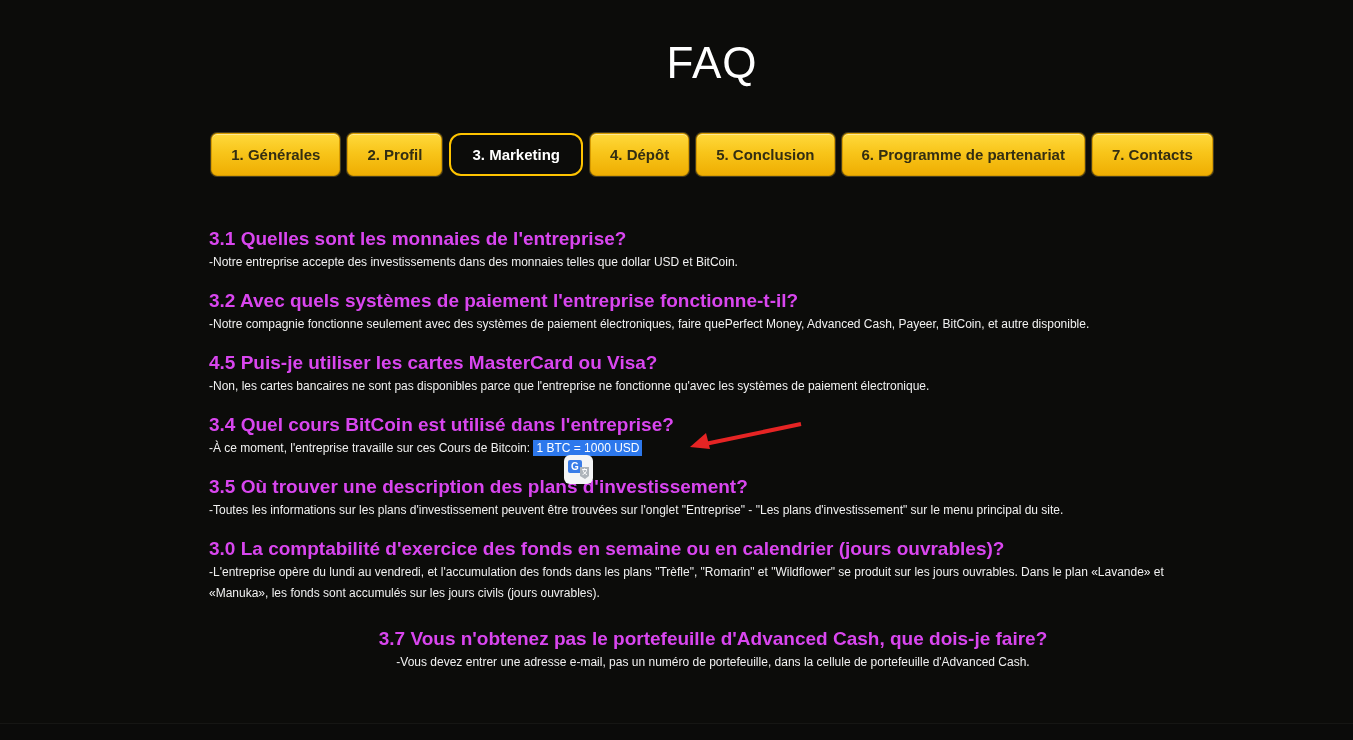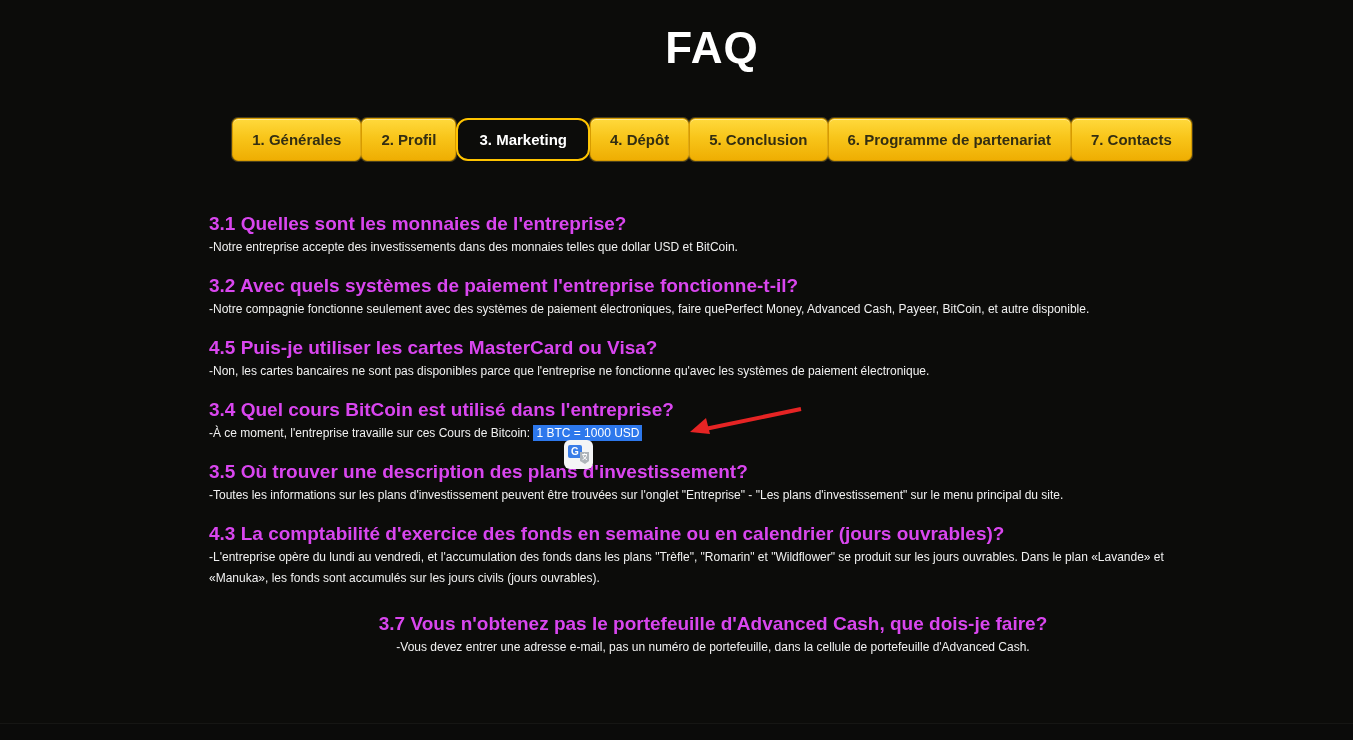--- a/index.html
+++ b/index.html
@@ -14,30 +14,31 @@
   }
   .page-inner {
     width: 1010px;
     margin-left: 207px;
     position: relative;
   }
   .page-title {
     text-align: center;
     color: #ffffff;
     font-size: 44px;
-    font-weight: 700;
+    font-weight: 400;
     line-height: 1.1;
-    padding-top: 24px;
+    padding-top: 39px;
     margin: 0;
     letter-spacing: 1px;
   }
   .tabs {
     display: flex;
     justify-content: center;
     align-items: center;
+    gap: 7px;
     margin-top: 46px;
   }
   .tab {
     background: linear-gradient(180deg, #ffd93c 0%, #f8c51a 45%, #efae02 100%);
     color: #332e12;
     font-family: "Liberation Sans", sans-serif;
     font-weight: bold;
     font-size: 15px;
     padding: 12px 19px;
     border: 1px solid #d79b00;
@@ -159,21 +160,21 @@
         </svg>
       </div>
     </section>
 
     <section class="faq-section">
       <h3 class="faq-heading">3.5 Où trouver une description des plans d'investissement?</h3>
       <p class="faq-body">-Toutes les informations sur les plans d'investissement peuvent être trouvées sur l'onglet "Entreprise" - "Les plans d'investissement" sur le menu principal du site.</p>
     </section>
 
     <section class="faq-section">
-      <h3 class="faq-heading">4.3 La comptabilité d'exercice des fonds en semaine ou en calendrier (jours ouvrables)?</h3>
+      <h3 class="faq-heading">3.0 La comptabilité d'exercice des fonds en semaine ou en calendrier (jours ouvrables)?</h3>
       <p class="faq-body" style="max-width:1004px;">-L'entreprise opère du lundi au vendredi, et l'accumulation des fonds dans les plans "Trèfle", "Romarin" et "Wildflower" se produit sur les jours ouvrables. Dans le plan «Lavande» et «Manuka», les fonds sont accumulés sur les jours civils (jours ouvrables).</p>
     </section>
 
     <section class="faq-section" style="margin-top:24px;text-align:center;">
       <h3 class="faq-heading">3.7 Vous n'obtenez pas le portefeuille d'Advanced Cash, que dois-je faire?</h3>
       <p class="faq-body">-Vous devez entrer une adresse e-mail, pas un numéro de portefeuille, dans la cellule de portefeuille d'Advanced Cash.</p>
     </section>
 
   </div>
 </div>

